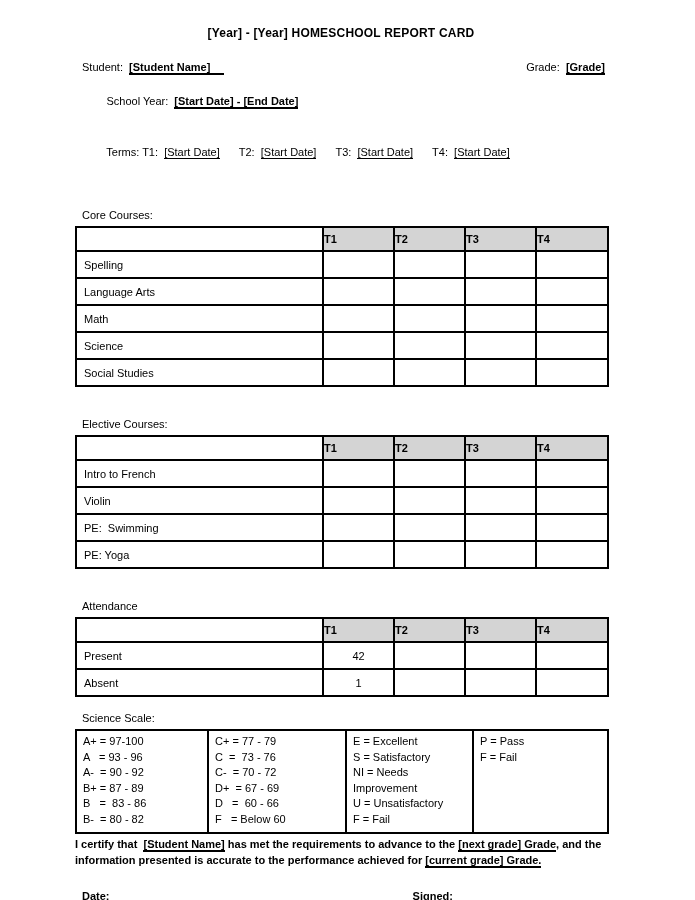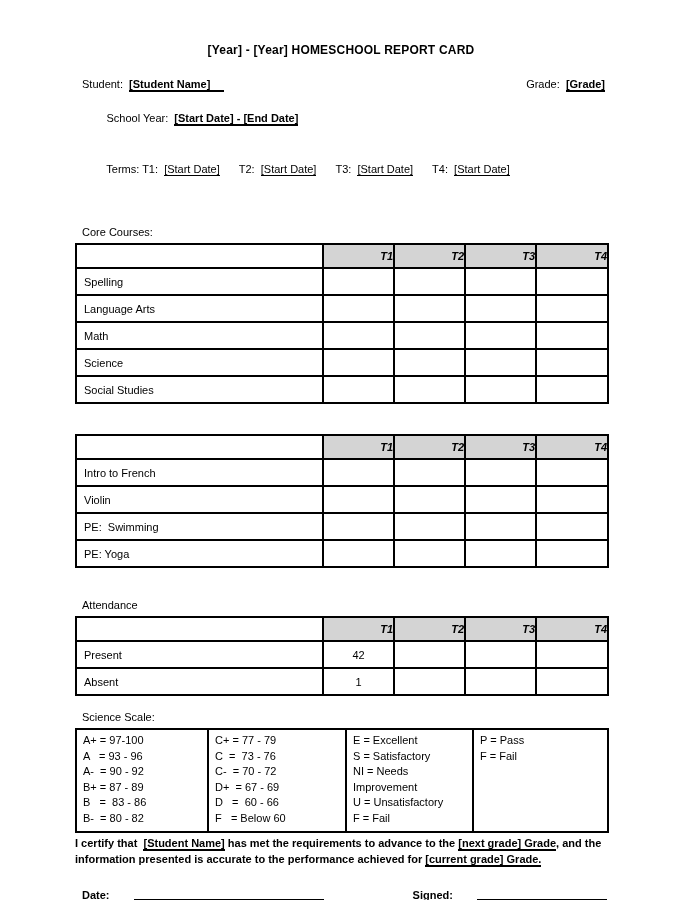--- a/index.html
+++ b/index.html
@@ -3,40 +3,40 @@
 <meta charset="utf-8">
 <style>
   * { margin: 0; padding: 0; box-sizing: border-box; }
   html, body { background: #ffffff; }
   body {
     width: 695px; height: 900px;
     font-family: "Liberation Sans", "DejaVu Sans", sans-serif;
     font-size: 11px; color: #000;
     position: relative; overflow: hidden;
   }
-  .page { width: 599px; height: 900px; padding-top: 43px; }
+  .page { width: 599px; height: 900px; padding-top: 26px; }
   .content { margin-left: 75px; width: 532px; }
 
   .title { font-size: 12px; font-weight: bold; text-align: center; margin-bottom: 19px; letter-spacing: 0.2px; }
 
   .info-block { padding-left: 7px; }
   .info-row { line-height: 17px; white-space: pre; }
   .info-row.split { display: flex; justify-content: space-between; padding-right: 2px; }
   .lbl { font-weight: normal; }
   .val-bold { font-weight: bold; border-bottom: 2px solid #000; }
   .val-plain { border-bottom: 1px solid #000; }
   .pad-r { padding-right: 14px; }
   .term-group { margin-right: 19px; }
 
   .section { margin-top: 30px; }
   .section-label { padding-left: 7px; margin-bottom: 4px; line-height: 14px; }
 
   table { border-collapse: collapse; table-layout: fixed; width: 532px; }
   th, td { border: 2px solid #000; font-size: 11px; }
-  th { background: #d4d4d4; font-weight: bold; height: 24px; text-align: right; font-style: italic; }
+  th { background: #d4d4d4; font-weight: bold; height: 24px; text-align: left; }
   th.corner { background: #ffffff; }
   td.course { text-align: left; padding-left: 7px; height: 27px; vertical-align: middle; white-space: pre; }
   td.grade { text-align: center; vertical-align: middle; }
 
   .gs-table td { vertical-align: top; padding: 3px 0 3px 6px; height: 103px; }
   .gs-line { white-space: pre; line-height: 15.5px; }
 
   .certify { margin-top: 2px; font-weight: bold; line-height: 16px; white-space: pre-wrap; width: 532px; }
   .certify .u { border-bottom: 2px solid #000; }
 
@@ -128,20 +128,21 @@
           <td class="grade"></td>
           <td class="grade"></td>
           <td class="grade"></td>
           <td class="grade"></td>
         </tr>
       </tbody>
         </table>
     </div>
 
     <div class="section">
+      <div class="section-label">Elective Courses:</div>
       <table>
         <colgroup>
             <col style="width:247px">
             <col style="width:71px">
             <col style="width:71px">
             <col style="width:71px">
             <col style="width:72px">
           </colgroup>
         <tbody>
             <tr>

